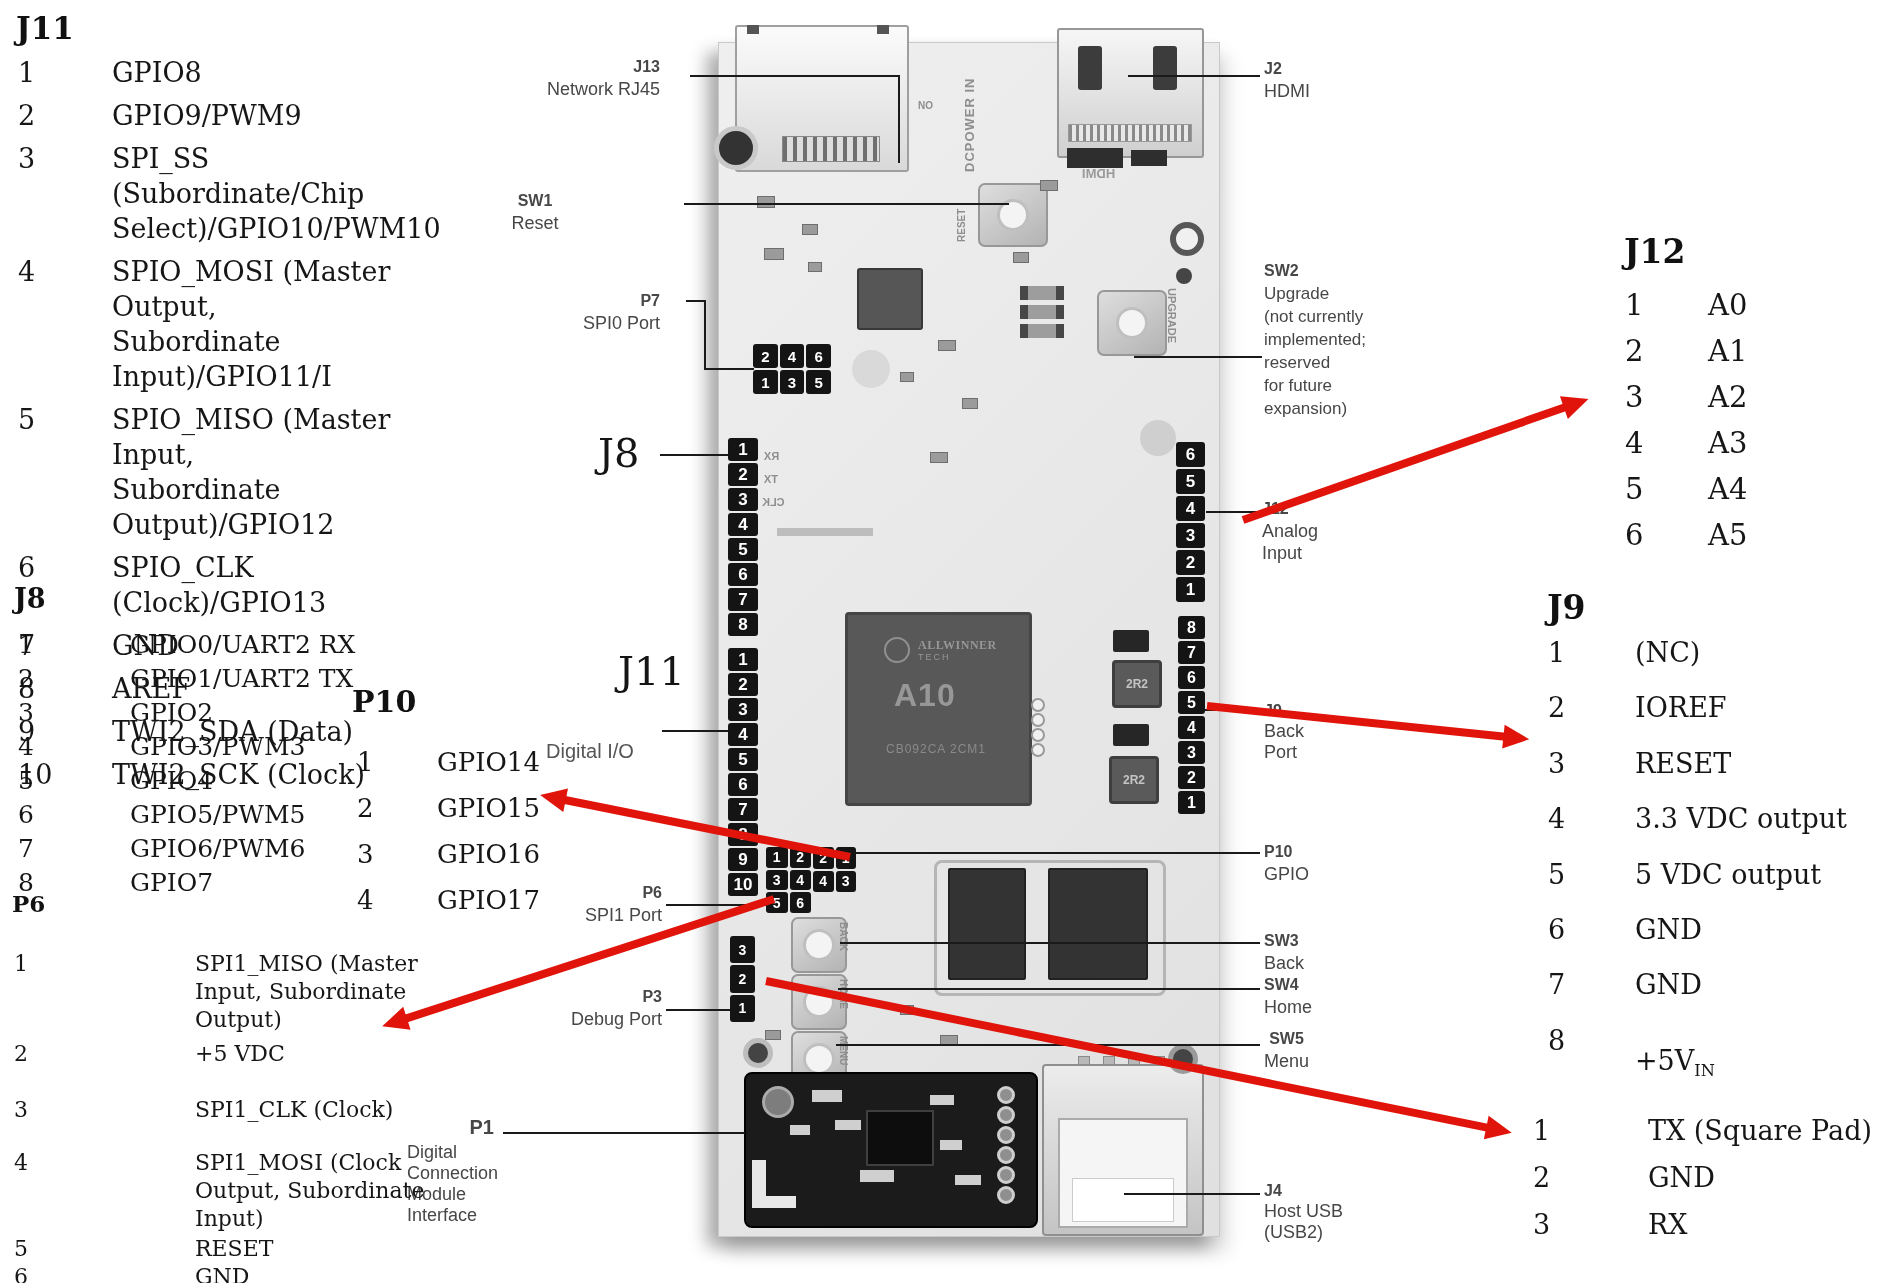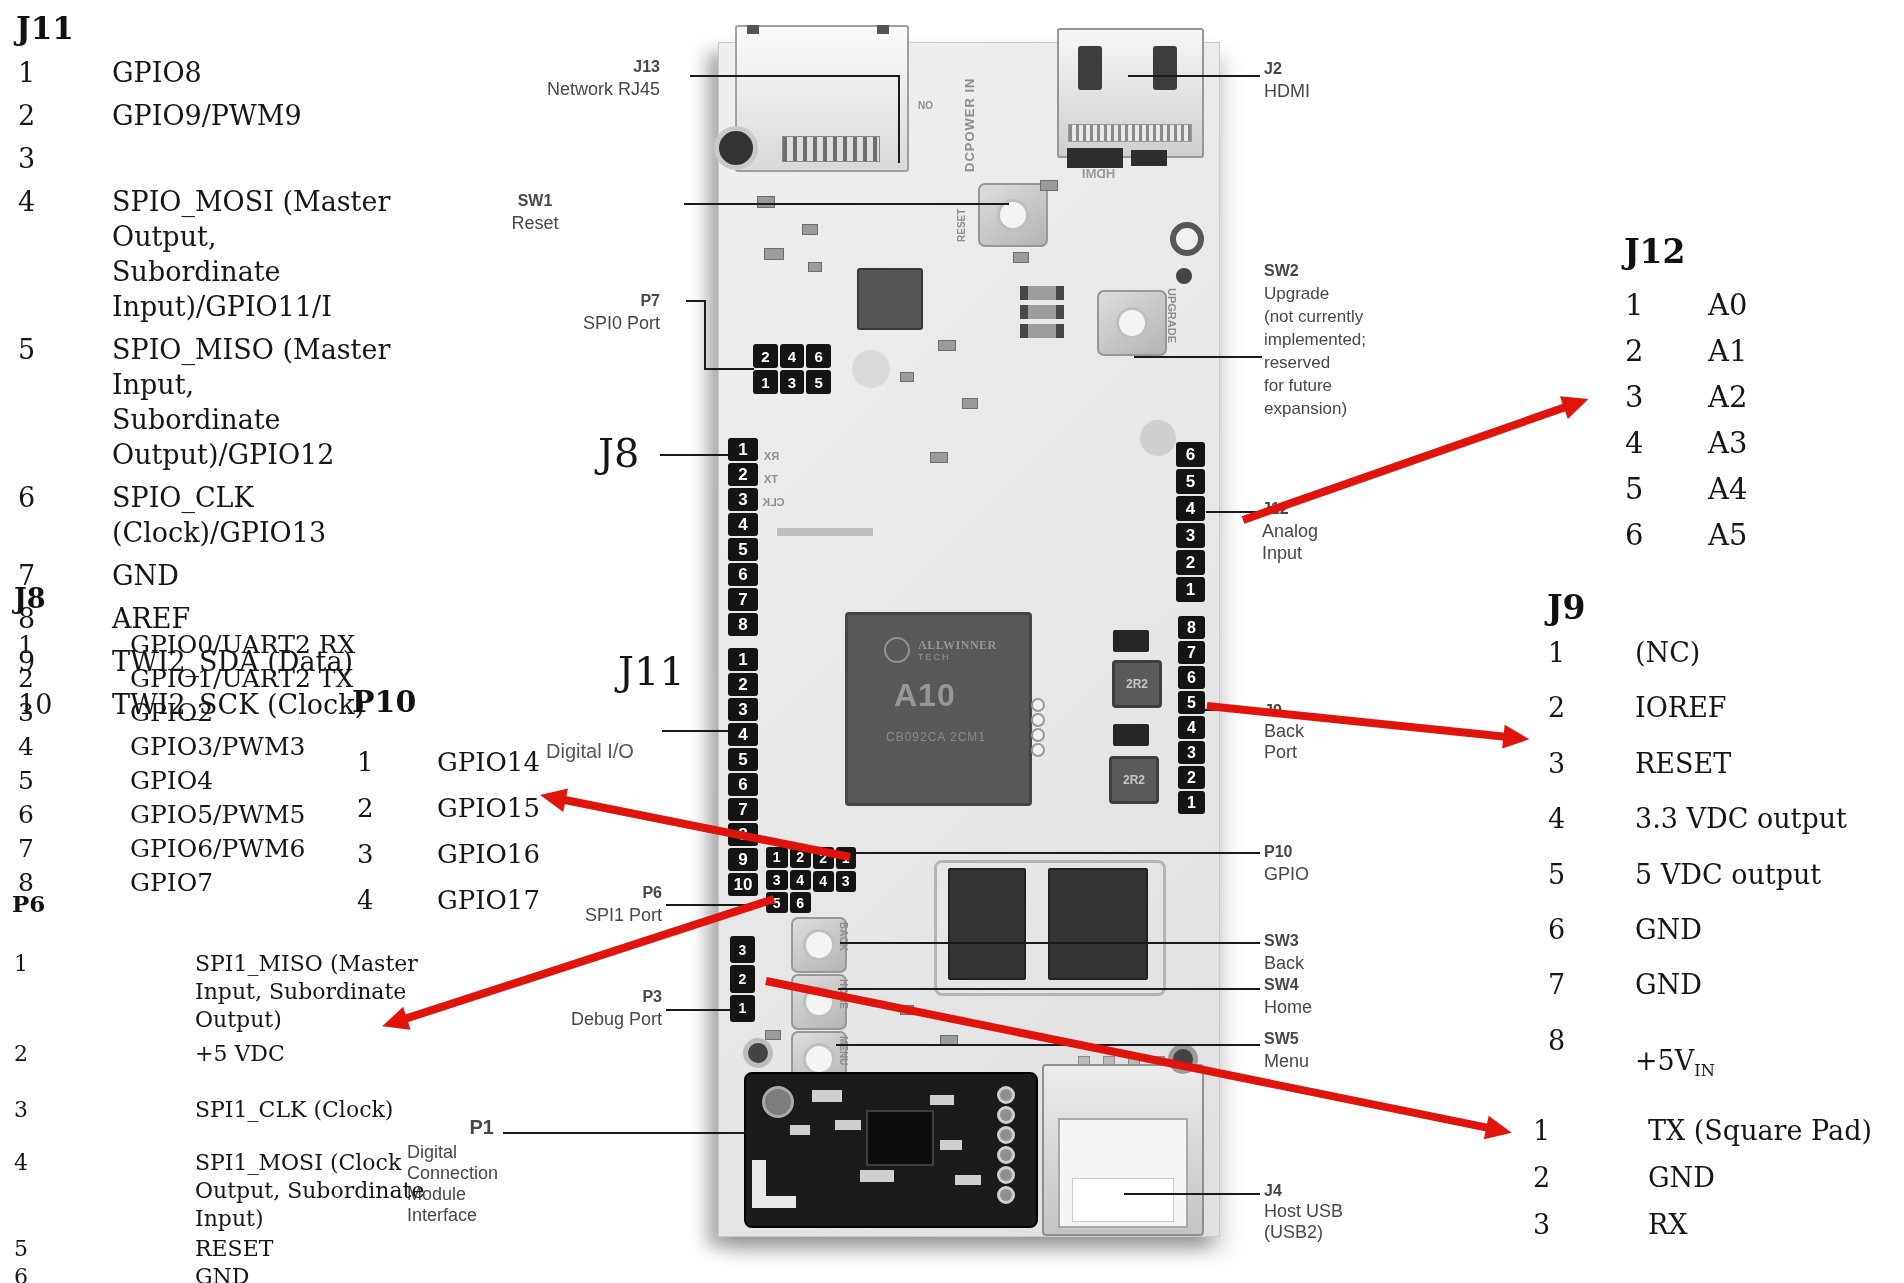--- a/index.html
+++ b/index.html
@@ -67,21 +67,21 @@
   #co-p1-id{left:420px;top:1116px;width:74px;text-align:right;font-weight:bold;font-size:20px;color:var(--c-label_gray,#474747);position:absolute;}
   #co-p1-desc{left:407px;top:1142px;line-height:21px;}
   #co-j2{left:1264px;top:58px;}
   #co-sw2{left:1264px;top:260px;}
   #co-sw2 .cdesc{font-size:17px;line-height:23px;}
   #co-j12{left:1262px;top:498px;}
   #co-j9{left:1264px;top:700px;line-height:21px;}
   #co-p10{left:1264px;top:841px;}
   #co-sw3{left:1264px;top:930px;}
   #co-sw4{left:1264px;top:974px;}
-  #co-sw5{left:1264px;top:1028px;}
+  #co-sw5{left:1264px;top:1028px;text-align:center;}
   #co-j4{left:1264px;top:1180px;line-height:21px;}
 
   .biglabel{position:absolute;font-family:"DejaVu Serif",serif;color:#151515;}
   #big-j8{left:598px;top:430px;font-size:40px;}
   #big-j11{left:618px;top:648px;font-size:40px;}
   #digital-io{position:absolute;left:546px;top:740px;font-size:20px;color:#555;}
 
   
   #board{position:absolute;left:718px;top:42px;width:500px;height:1193px;
          background:linear-gradient(135deg,#efefef 0%,#e7e7e7 55%,#e0e0e0 100%);
@@ -124,21 +124,21 @@
   .sot{position:absolute;background:#262626;border-radius:2px;}
   .dram{position:absolute;background:#333;border:2px solid #222;border-radius:2px;}
 
   #a10chip{position:absolute;left:845px;top:612px;width:187px;height:194px;background:#585858;
            border:3px solid #454545;border-radius:4px;color:#979797;padding:22px 0 0 36px;box-sizing:border-box;}
   #a10chip .logo-row{display:flex;align-items:center;gap:8px;}
   #a10logo{width:22px;height:22px;border:2px solid #909090;border-radius:50%;flex:none;}
   #a10chip .brand{font-size:12px;font-weight:bold;letter-spacing:.5px;line-height:13px;font-family:Liberation Serif, serif;}
   #a10chip .brand-sub{font-size:9px;letter-spacing:2px;line-height:10px;}
   #a10chip .model{font-size:32px;font-weight:bold;margin:14px 0 0 10px;letter-spacing:1px;}
-  #a10chip .code{font-size:12px;margin:16px 0 0 2px;letter-spacing:1px;color:#8a8a8a;}
+  #a10chip .code{font-size:12px;margin:28px 0 0 2px;letter-spacing:1px;color:#8a8a8a;}
 
   
   .cline{position:absolute;background:var(--c-callout_line,#1a1a1a);}
   .arrow{position:absolute;height:8px;background:var(--c-arrow_red,#e0140a);transform-origin:0 50%;}
   .arrow::after{content:'';position:absolute;right:-24px;top:50%;transform:translateY(-50%);
         border-left:26px solid var(--c-arrow_red,#e0140a);
         border-top:12px solid transparent;border-bottom:12px solid transparent;}
 </style>
 </head>
 <body>
@@ -451,20 +451,22 @@
   <div class="row">
         <span class="pin">1</span>
         <span class="desc">GPIO8</span>
       </div>
       <div class="row">
         <span class="pin">2</span>
         <span class="desc">GPIO9/PWM9</span>
       </div>
       <div class="row">
         <span class="pin">3</span>
+        <span class="desc">SPI_SS (Subordinate/Chip
+Select)/GPIO10/PWM10</span>
       </div>
       <div class="row">
         <span class="pin">4</span>
         <span class="desc">SPIO_MOSI (Master Output,
 Subordinate Input)/GPIO11/I</span>
       </div>
       <div class="row">
         <span class="pin">5</span>
         <span class="desc">SPIO_MISO (Master Input,
 Subordinate Output)/GPIO12</span>

